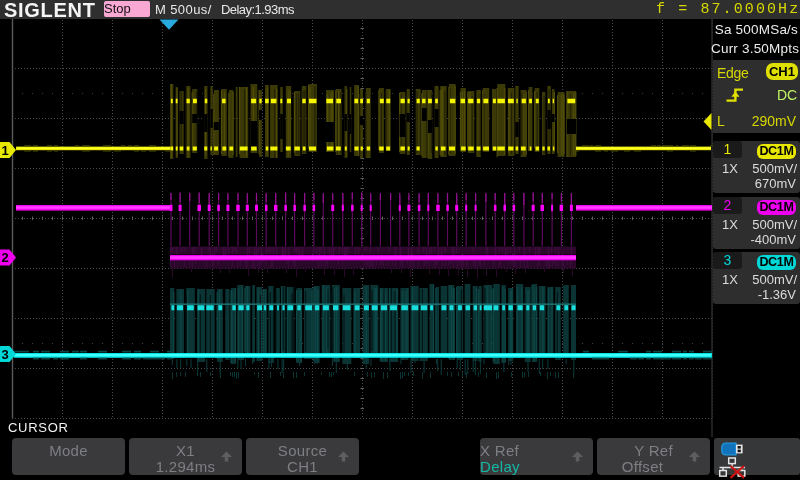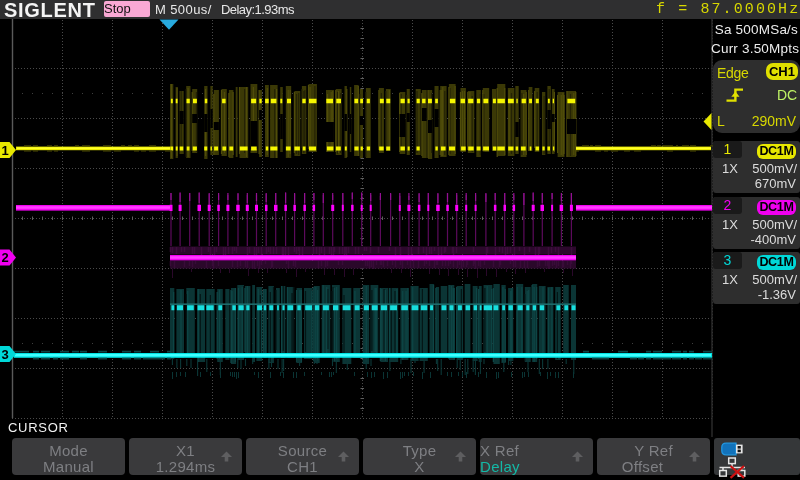--- a/index.html
+++ b/index.html
@@ -217,21 +217,21 @@
       <path d="M159.5 19.5H178.5L169 29.8Z" fill="#28aade"></path>
     </svg>
 <div class="ab" style="left:0;top:0;width:800px;height:19px;background:#2f2f30"></div>
 <div class="ab" style="left:4px;top:0;height:19px;line-height:20px;font-size:20px;font-weight:bold;color:#f4f4f4;letter-spacing:0.7px">SIGLENT</div>
 <div class="ab" style="left:104px;top:1px;width:46px;height:16px;background:#f9a8d4;border-radius:2px;color:#111;font-size:13px;line-height:16px;text-align:left">Stop</div>
 <div class="ab" style="left:155px;top:0;height:19px;line-height:20px;font-size:13px;color:#e8e8e8;letter-spacing:0.4px">M 500us/</div>
 <div class="ab" style="left:221px;top:0;height:19px;line-height:20px;font-size:13px;color:#e8e8e8;letter-spacing:-0.55px">Delay:1.93ms</div>
 <div class="ab" style="left:656px;top:0;height:19px;line-height:19px;font-size:15px;font-family:'Liberation Mono',monospace;color:#d8d800;letter-spacing:2.1px">f = 87.0000Hz</div>
 <div class="ab" style="left:714px;top:21.5px;width:84px;text-align:right;font-size:13.5px;color:#ececec;letter-spacing:0.2px">Sa 500MSa/s</div>
 <div class="ab" style="left:711px;top:40.5px;width:86px;text-align:right;font-size:13.5px;color:#ececec;letter-spacing:0.2px">Curr 3.50Mpts</div>
-<div class="ab" style="left:713px;top:60px;width:87px;height:73px;background:#2e2e2e;border-radius:9px">
+<div class="ab" style="left:713px;top:60px;width:87px;height:73px;background:#2e2e2e;border-radius:0">
 <div class="ab" style="left:4px;top:5px;font-size:14px;color:#d8d800;letter-spacing:-0.3px">Edge</div>
 <div class="ab" style="left:53px;top:3px;width:32px;height:17px;background:#e0e000;border-radius:7px;color:#000;font-weight:bold;font-size:13px;text-align:center;line-height:17px">CH1</div>
 <svg class="ab" style="left:11px;top:26px" width="22" height="18">
         <path d="M2.5 14.6H11.4V3.6H19" stroke="#e0e000" stroke-width="2.4" fill="none"></path>
         <path d="M7.3 10.8L11.4 5.6L15.5 10.8Z" fill="#e0e000"></path>
       </svg>
 <div class="ab" style="left:64px;top:27px;font-size:14px;color:#bef264">DC</div>
 <div class="ab" style="left:4px;top:53px;font-size:14px;color:#d8d800">L</div>
 <div class="ab" style="left:30px;top:53px;width:53px;text-align:right;font-size:14px;color:#d8d800">290mV</div>
 </div>
@@ -252,41 +252,32 @@
 <div class="ab" style="left:713px;top:252px;width:87px;height:52px;background:#2e2e2e;border-radius:3px">
 <div class="ab" style="left:0;top:0;width:29px;height:17px;background:#1a1a1a;border-radius:3px;color:#00d8d8;font-size:14px;text-align:center;line-height:17px">3</div>
 <div class="ab" style="left:44px;top:2.5px;width:39px;height:15.5px;background:#00d8d8;border-radius:6px;color:#000;font-weight:bold;font-size:12.5px;text-align:center;line-height:15.5px;letter-spacing:-0.3px">DC1M</div>
 <div class="ab" style="left:9px;top:19.5px;font-size:13px;color:#dcdcdc">1X</div>
 <div class="ab" style="left:24px;top:19.5px;width:60px;text-align:right;font-size:13px;color:#dcdcdc">500mV/</div>
 <div class="ab" style="left:24px;top:35px;width:59px;text-align:right;font-size:13px;color:#dcdcdc">-1.36V</div>
 </div>
 <div class="ab" style="left:8px;top:419.5px;font-size:13px;color:#f2f2f2;letter-spacing:0.7px">CURSOR</div>
 <div class="ab" style="left:12px;top:438px;width:113px;height:37px;background:#3a3a3c;border-radius:4px">
 <div class="ab" style="left:0;top:4px;width:113px;text-align:center;font-size:15px;color:#7e7f83;letter-spacing:0.3px">Mode</div>
-<div class="ab" style="left:0;top:20px;width:113px;text-align:center;font-size:15px;color:#7e7f83;letter-spacing:0.3px">Manual</div>
 </div>
 <div class="ab" style="left:129px;top:438px;width:113px;height:37px;background:#3a3a3c;border-radius:4px">
 <div class="ab" style="left:0;top:4px;width:113px;text-align:center;font-size:15px;color:#7e7f83;letter-spacing:0.3px">X1</div>
 <div class="ab" style="left:0;top:20px;width:113px;text-align:center;font-size:15px;color:#7e7f83;letter-spacing:0.3px">1.294ms</div>
 <svg class="ab" style="left:91px;top:11px" width="14" height="14">
         <path d="M1 8L6.5 2.5L12 8Z" fill="#5e5e60"></path>
         <rect x="4.7" y="8" width="3.6" height="4.5" fill="#5e5e60"></rect>
       </svg>
 </div>
 <div class="ab" style="left:246px;top:438px;width:113px;height:37px;background:#3a3a3c;border-radius:4px">
 <div class="ab" style="left:0;top:4px;width:113px;text-align:center;font-size:15px;color:#7e7f83;letter-spacing:0.3px">Source</div>
 <div class="ab" style="left:0;top:20px;width:113px;text-align:center;font-size:15px;color:#7e7f83;letter-spacing:0.3px">CH1</div>
-<svg class="ab" style="left:91px;top:11px" width="14" height="14">
-        <path d="M1 8L6.5 2.5L12 8Z" fill="#5e5e60"></path>
-        <rect x="4.7" y="8" width="3.6" height="4.5" fill="#5e5e60"></rect>
-      </svg>
-</div>
-<div class="ab" style="left:363px;top:438px;width:113px;height:37px;background:#3a3a3c;border-radius:4px">
-<div class="ab" style="left:0;top:4px;width:113px;text-align:center;font-size:15px;color:#7e7f83;letter-spacing:0.3px">Type</div>
-<div class="ab" style="left:0;top:20px;width:113px;text-align:center;font-size:15px;color:#7e7f83;letter-spacing:0.3px">X</div>
 <svg class="ab" style="left:91px;top:11px" width="14" height="14">
         <path d="M1 8L6.5 2.5L12 8Z" fill="#5e5e60"></path>
         <rect x="4.7" y="8" width="3.6" height="4.5" fill="#5e5e60"></rect>
       </svg>
 </div>
 <div class="ab" style="left:480px;top:438px;width:113px;height:37px;background:#3a3a3c;border-radius:4px">
 <div class="ab" style="left:0;top:4px;width:113px;font-size:15px;color:#7e7f83;letter-spacing:0.3px">X Ref</div>
 <div class="ab" style="left:0;top:20px;width:132px;text-align:left;font-size:15px;color:#14b8a6;letter-spacing:0.3px">Delay</div>
 <svg class="ab" style="left:91px;top:11px" width="14" height="14">
         <path d="M1 8L6.5 2.5L12 8Z" fill="#5e5e60"></path>

